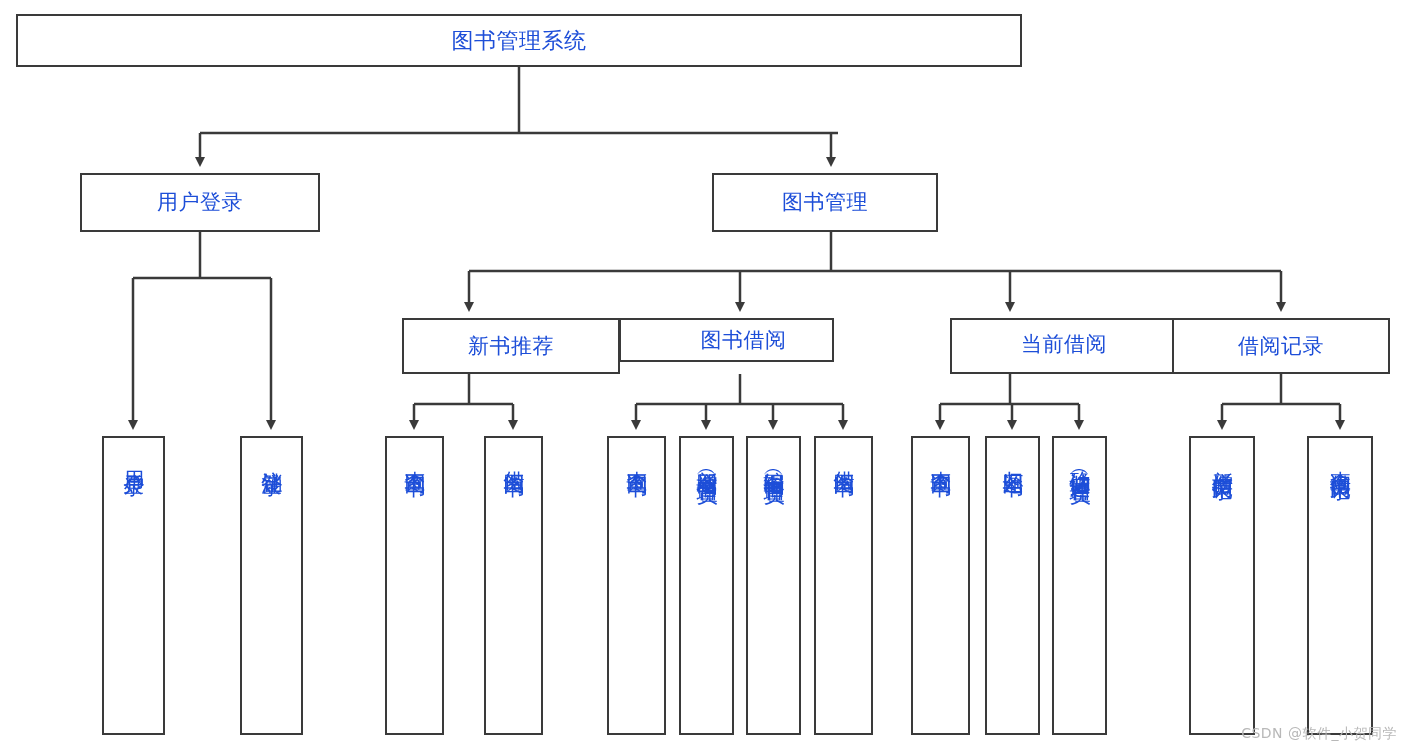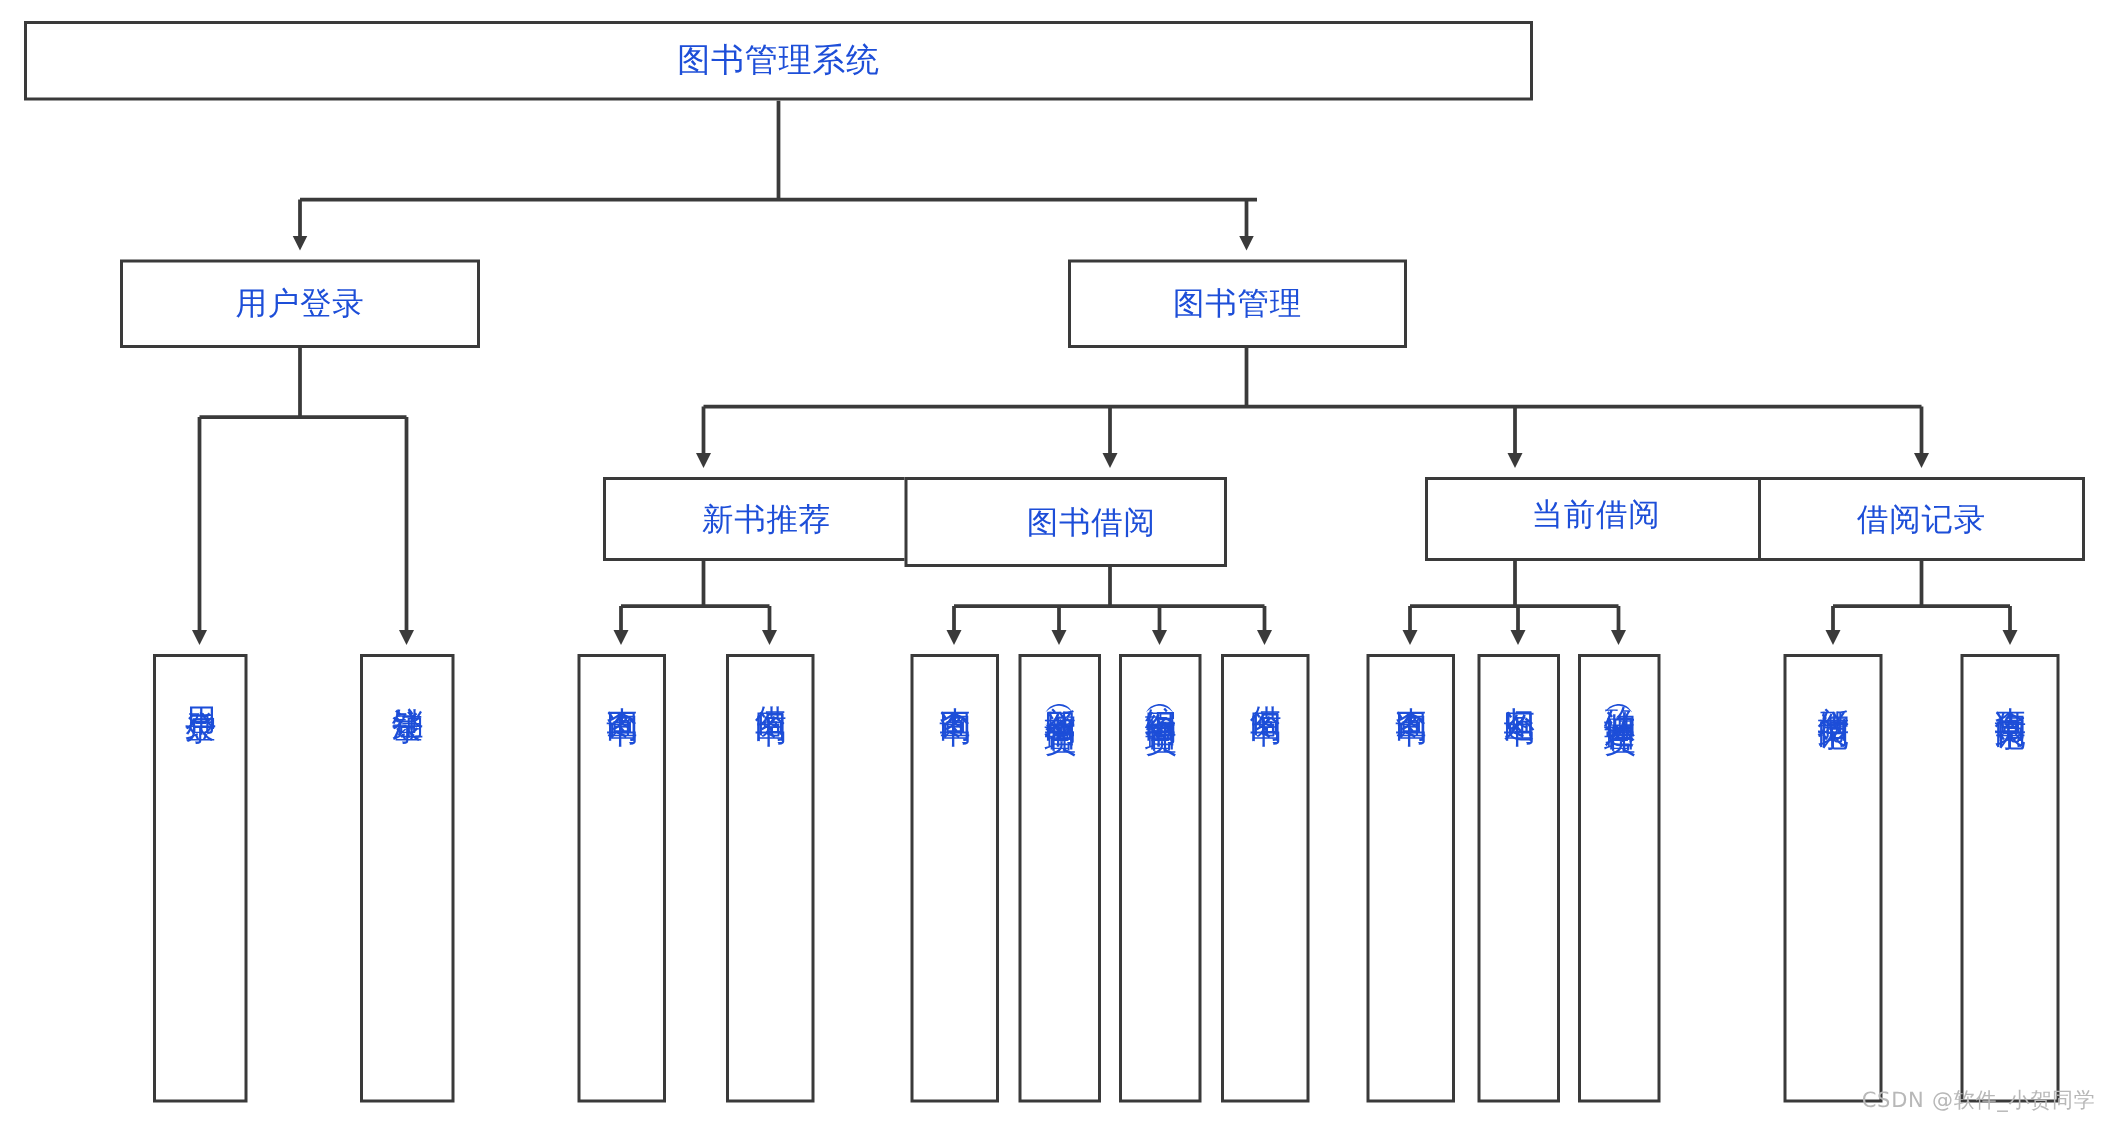--- a/index.html
+++ b/index.html
@@ -133,21 +133,21 @@
   <div class="node h" style="left:80px; top:173px; width:240px; height:59px;">
     <span class="lbl">用户登录</span>
   </div>
   <div class="node h" style="left:712px; top:173px; width:226px; height:59px;">
     <span class="lbl">图书管理</span>
   </div>
 
   <div class="node h" style="left:360px; top:318px; width:218px; height:56px;margin-left:42px;">
     <span class="lbl">新书推荐</span>
   </div>
-  <div class="node h" style="left:603px; top:318px; width:215px; height:60px;padding-left:34px;">
+  <div class="node h" style="left:619px; top:318px; width:215px; height:44px;padding-left:34px;">
     <span class="lbl">图书借阅</span>
   </div>
   <div class="node h" style="left:950px; top:318px; width:228px; height:56px;font-family:Liberation Mono, monospace;">
     <span class="lbl">当前借阅</span>
   </div>
   <div class="node h" style="left:1172px; top:318px; width:218px; height:56px;">
     <span class="lbl">借阅记录</span>
   </div>
 
   <div class="node v" style="left:102px; top:436px; width:63px; height:299px;">

